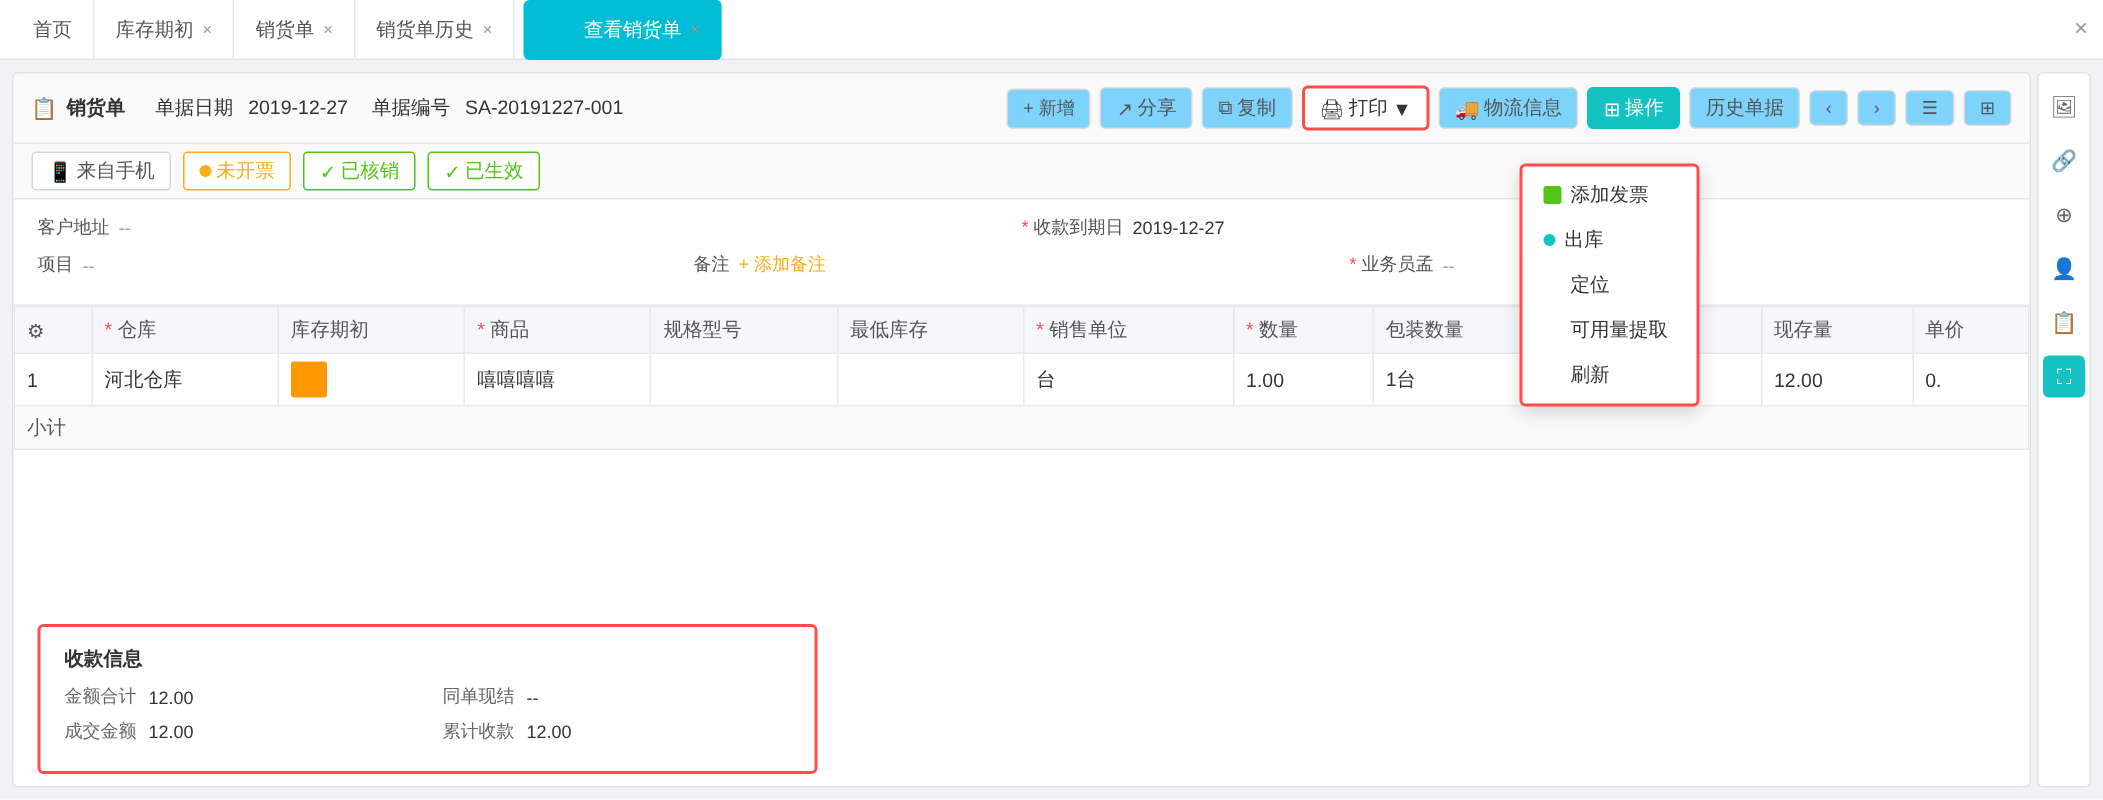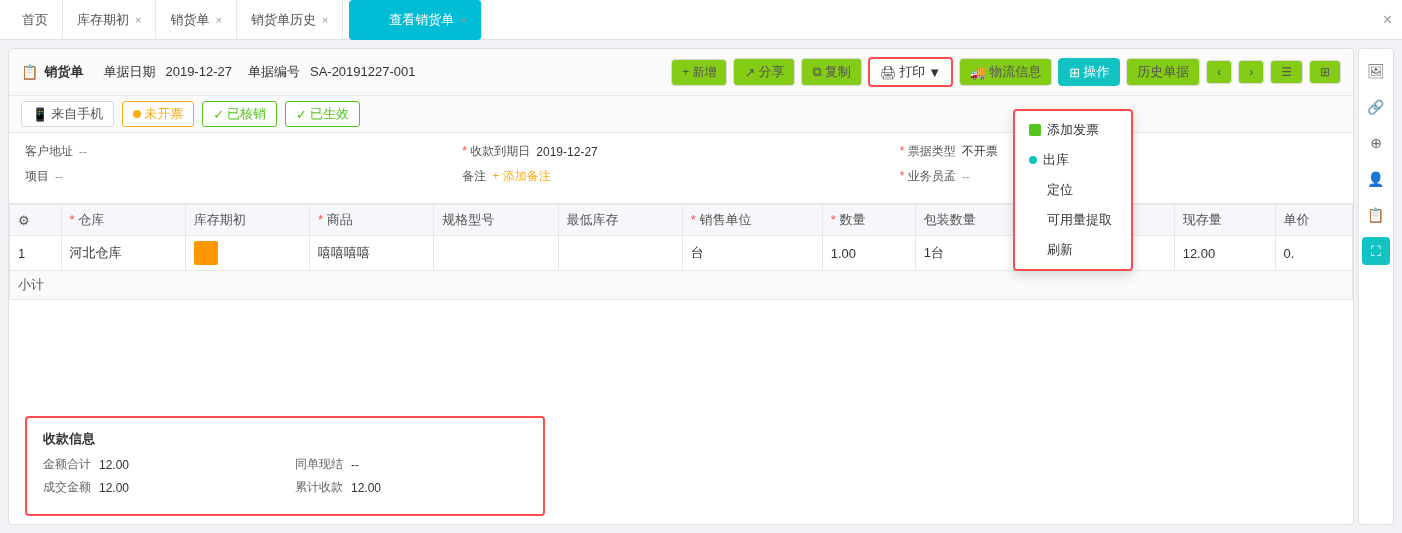--- a/index.html
+++ b/index.html
@@ -84,21 +84,21 @@
     .doc-title { font-weight: bold; color: #333; margin-right: 20px; }
     .doc-meta { color: #555; font-size: 12px; margin-right: 16px; }
     .doc-meta span { color: #333; }
     .toolbar-btn {
       display: flex;
       align-items: center;
       gap: 3px;
       padding: 4px 10px;
       border: 1px solid #d9d9d9;
       border-radius: 4px;
-      background: #84cc16;
+      background: #7dd3fc;
       cursor: pointer;
       color: #555;
       font-size: 12px;
       white-space: nowrap;
     }
     .toolbar-btn.cyan { background: #13c2c2; color: #fff; border-color: #13c2c2; }
     .toolbar-btn.active-highlight {
       background: #fff;
       border: 2px solid #ff4d4f;
       color: #333;
@@ -356,24 +356,20 @@
 
     <div class="form-section">
       <div class="form-row">
         <div class="form-field">
           <span class="form-label">客户地址</span>
           <span class="form-value form-dash">--</span>
         </div>
         <div class="form-field">
           <span class="form-label required">收款到期日</span>
           <span class="form-value">2019-12-27</span>
-        </div>
-        <div class="form-field">
-          <span class="form-label required">票据类型</span>
-          <span class="form-value">不开票</span>
         </div>
       </div>
       <div class="form-row">
         <div class="form-field">
           <span class="form-label">项目</span>
           <span class="form-value form-dash">--</span>
         </div>
         <div class="form-field">
           <span class="form-label">备注</span>
           <span class="form-value" style="color:#faad14;cursor:pointer;">+ 添加备注</span>

